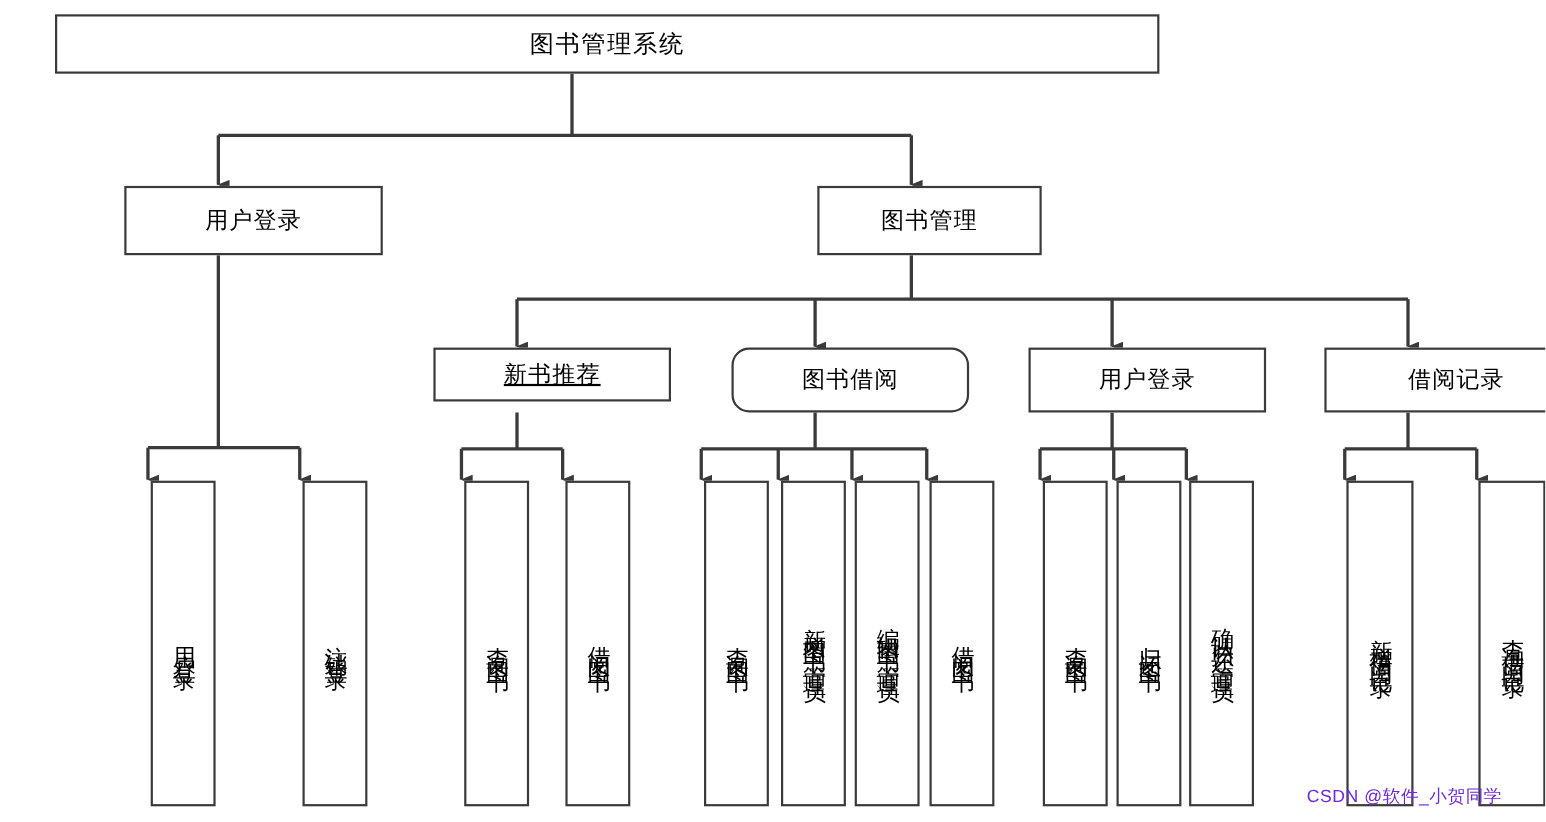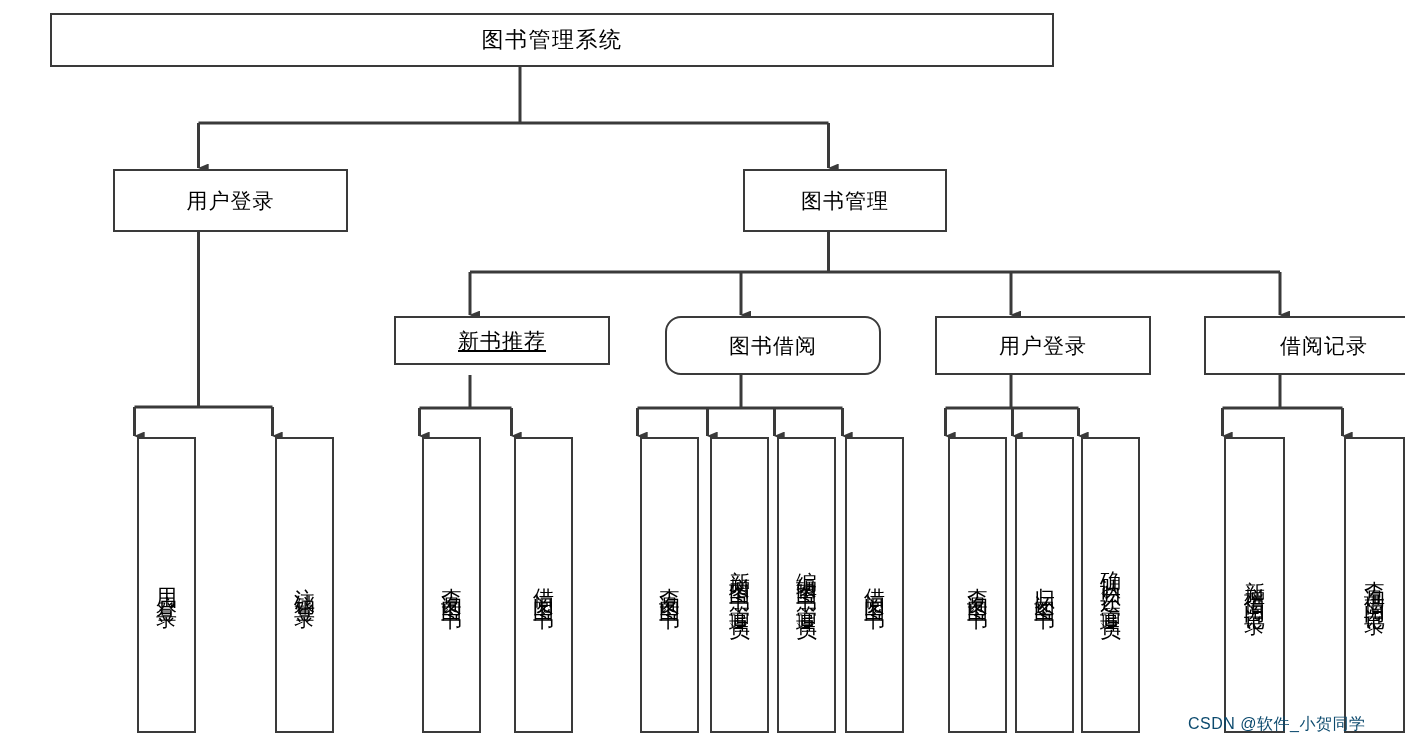--- a/index.html
+++ b/index.html
@@ -8,21 +8,21 @@
   #diagram-svg{position:absolute;left:0;top:0;width:1405px;height:747px;}
 
   .node{position:absolute;box-sizing:border-box;border:2.5px solid #3a3a3a;background:#ffffff;
         display:flex;align-items:center;justify-content:center;color:#000000;margin-left:32px;}
   .node.h{font-size:21px;line-height:1.1;letter-spacing:1px;}
   .node.title-node{font-size:22px;letter-spacing:1.5px;}
   .node.v{writing-mode:vertical-rl;text-orientation:upright;font-size:21px;
           letter-spacing:7px;padding-top:4px;padding-bottom:4px;
           align-items:center;justify-content:center;}
 
-  #watermark{position:absolute;left:1188px;top:714px;font-size:16px;color:#0c4a6e;
+  #watermark{position:absolute;left:1188px;top:714px;font-size:16px;color:#6d28d9;
              letter-spacing:0.5px;white-space:nowrap;user-select:none;}
 </style>
 </head>
 <body>
 
 <div id="canvas">
 
   <svg id="diagram-svg" viewBox="0 0 1405 747" xmlns="http://www.w3.org/2000/svg">
     <defs>
       <marker id="arw" markerWidth="9" markerHeight="11" refX="4.5" refY="10.2" orient="auto" markerUnits="userSpaceOnUse">

